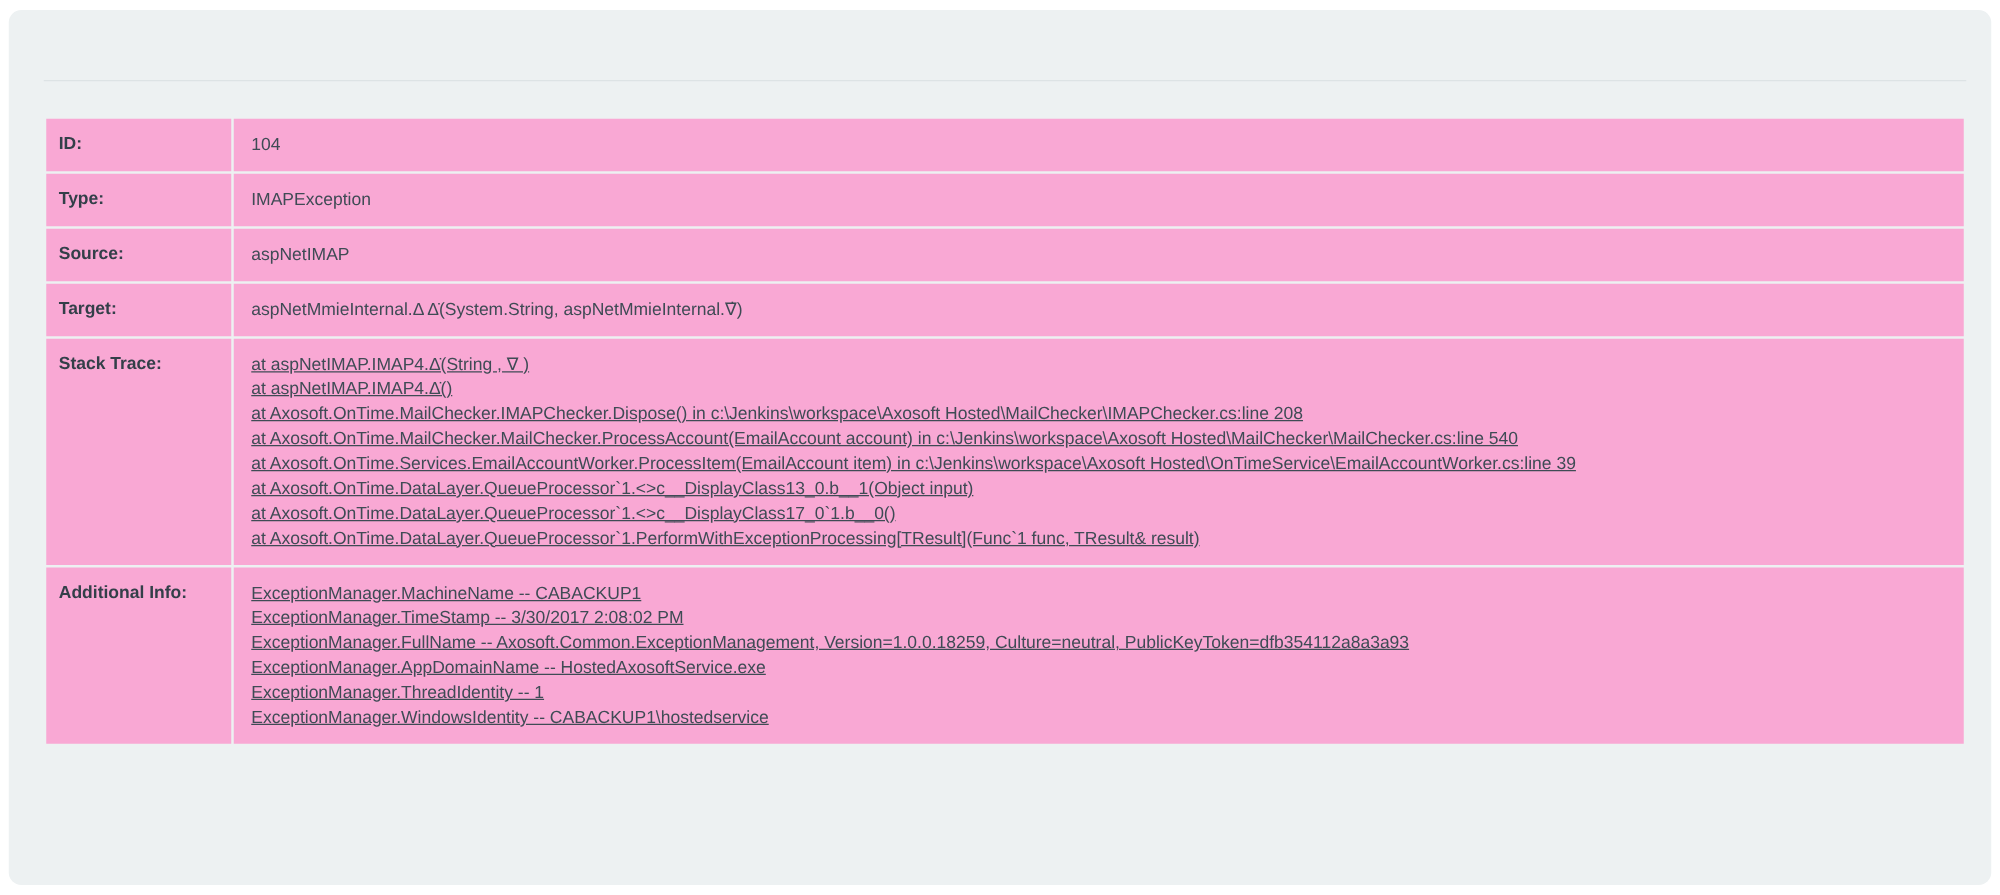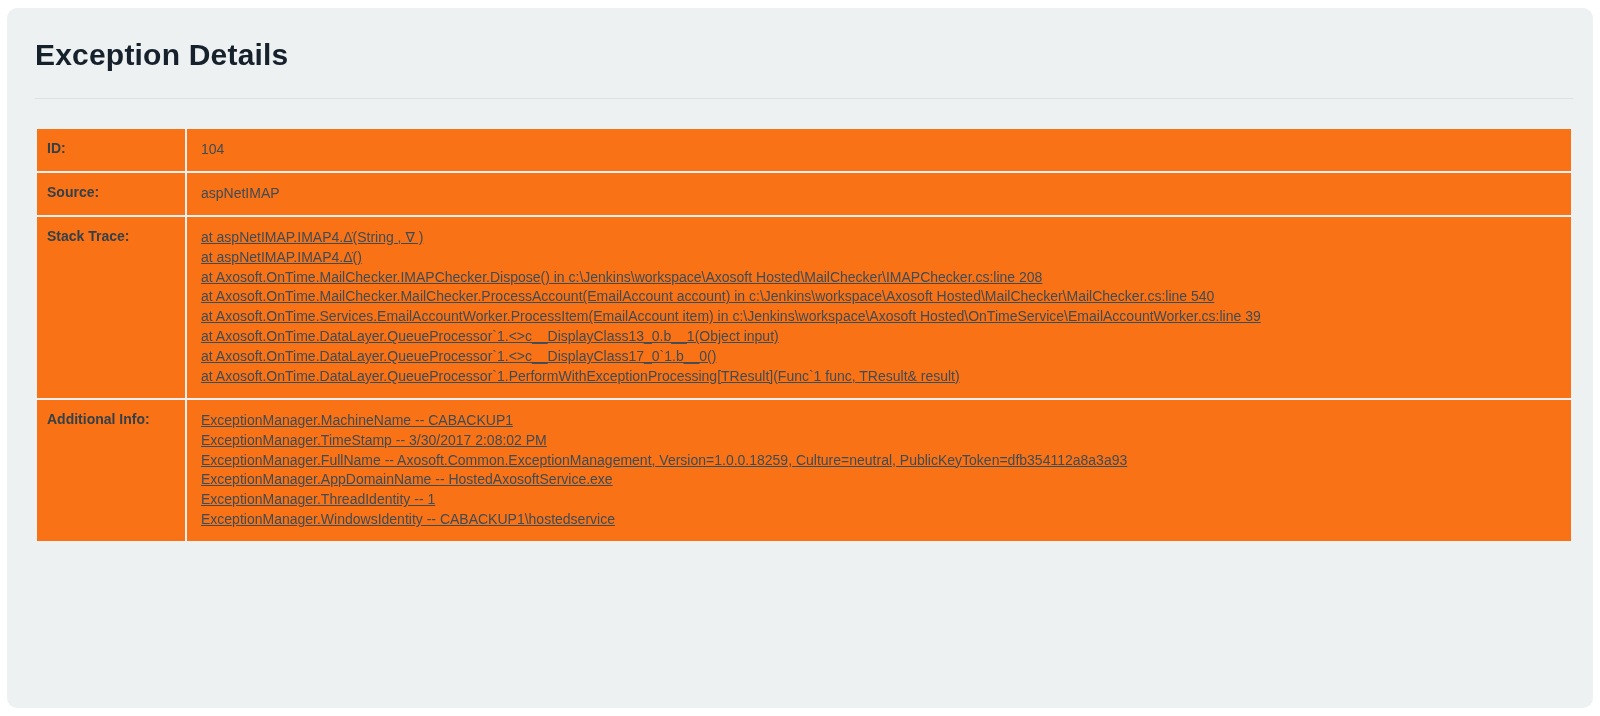--- a/index.html
+++ b/index.html
@@ -30,21 +30,21 @@
     width: 1538px;
   }
   table.details {
     margin: 28px 0 0 6px;
     width: 1538px;
     border-collapse: separate;
     border-spacing: 2px;
     background: transparent;
   }
   td {
-    background: #f97316;
+    background: #f9a8d4;
     font-size: 14px;
     vertical-align: top;
   }
   td.cell-label {
     width: 148px;
     padding: 11px 8px 11px 10px;
     font-weight: bold;
     color: #333f49;
     white-space: nowrap;
   }
@@ -52,31 +52,38 @@
     padding: 11px 14px 11px 14px;
     color: #3f4b55;
     line-height: 1.42;
   }
   td.cell-value div { white-space: nowrap; text-decoration: underline; }
 </style>
 </head>
 <body>
 
 <div class="panel">
-  <h1 class="page-title">Exception Details</h1>
   <div class="divider"></div>
   <table class="details">
     <tbody>
         <tr>
           <td class="cell-label">ID:</td>
           <td class="cell-value">104</td>
         </tr>
         <tr>
+          <td class="cell-label">Type:</td>
+          <td class="cell-value">IMAPException</td>
+        </tr>
+        <tr>
           <td class="cell-label">Source:</td>
           <td class="cell-value">aspNetIMAP</td>
+        </tr>
+        <tr>
+          <td class="cell-label">Target:</td>
+          <td class="cell-value">aspNetMmieInternal.Δ Δ̇(System.String, aspNetMmieInternal.∇̇)</td>
         </tr>
         <tr>
           <td class="cell-label">Stack Trace:</td>
           <td class="cell-value">
             <div>at aspNetIMAP.IMAP4.Δ̇(String , ∇ )</div>
             <div>at aspNetIMAP.IMAP4.Δ̇()</div>
             <div>at Axosoft.OnTime.MailChecker.IMAPChecker.Dispose() in c:\Jenkins\workspace\Axosoft Hosted\MailChecker\IMAPChecker.cs:line 208</div>
             <div>at Axosoft.OnTime.MailChecker.MailChecker.ProcessAccount(EmailAccount account) in c:\Jenkins\workspace\Axosoft Hosted\MailChecker\MailChecker.cs:line 540</div>
             <div>at Axosoft.OnTime.Services.EmailAccountWorker.ProcessItem(EmailAccount item) in c:\Jenkins\workspace\Axosoft Hosted\OnTimeService\EmailAccountWorker.cs:line 39</div>
             <div>at Axosoft.OnTime.DataLayer.QueueProcessor`1.&lt;&gt;c__DisplayClass13_0.b__1(Object input)</div>

